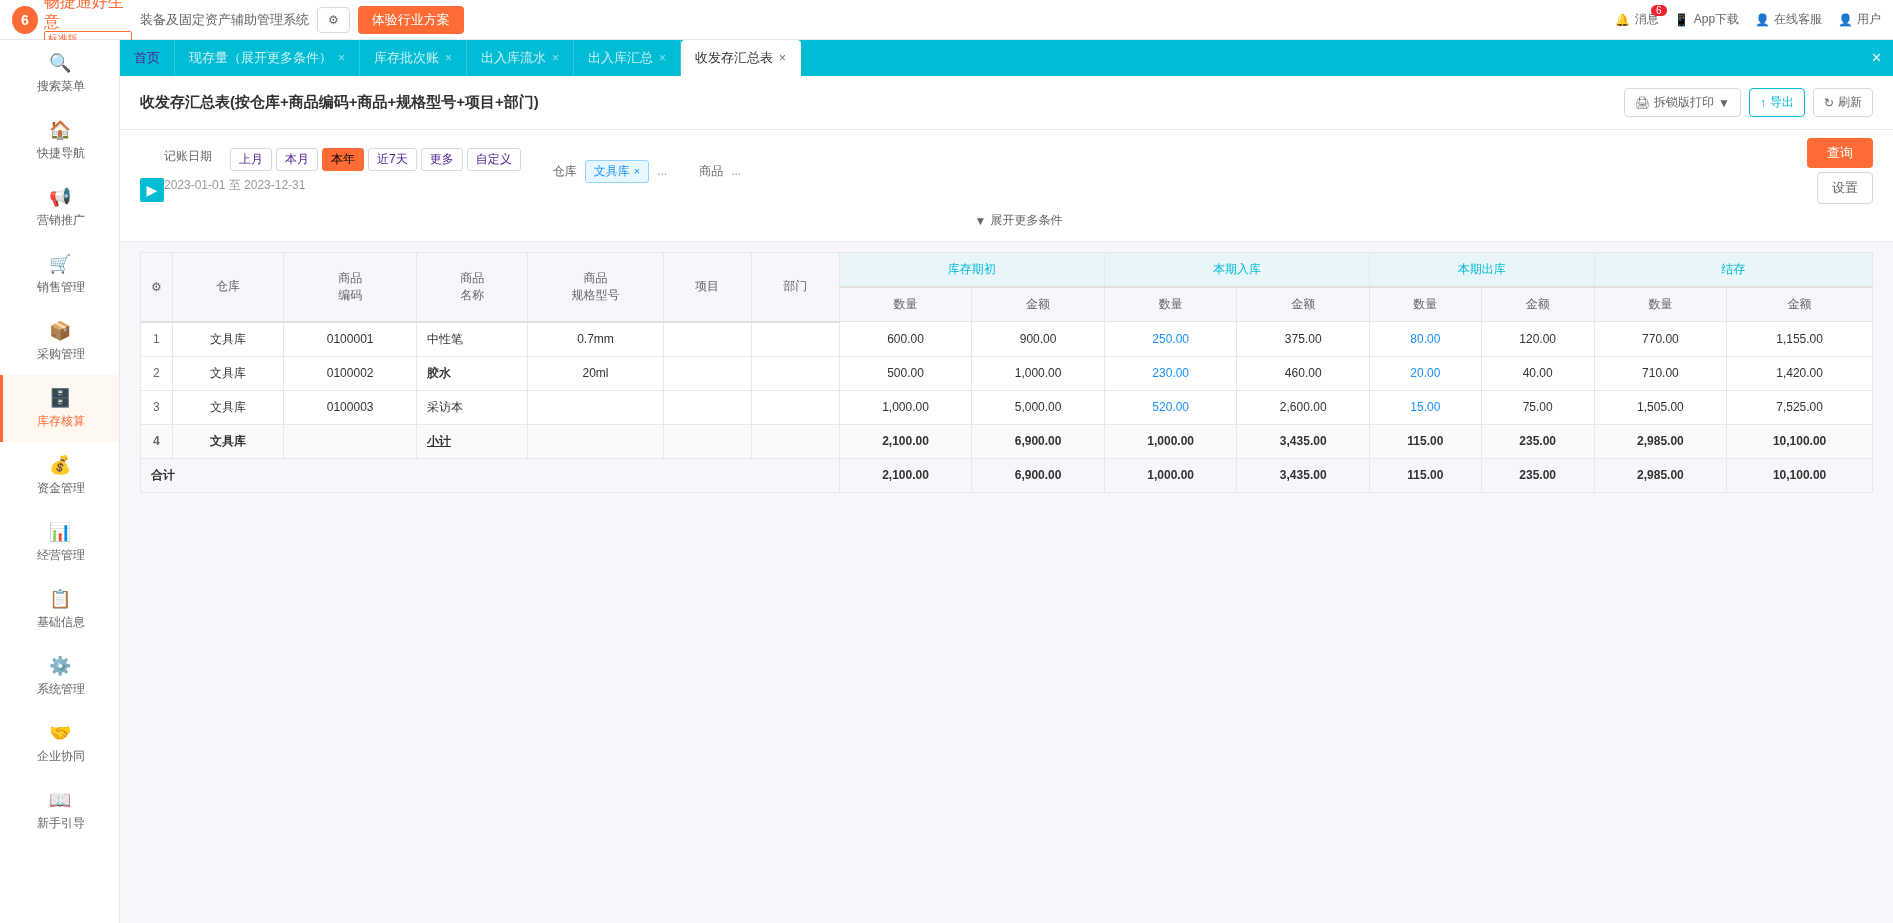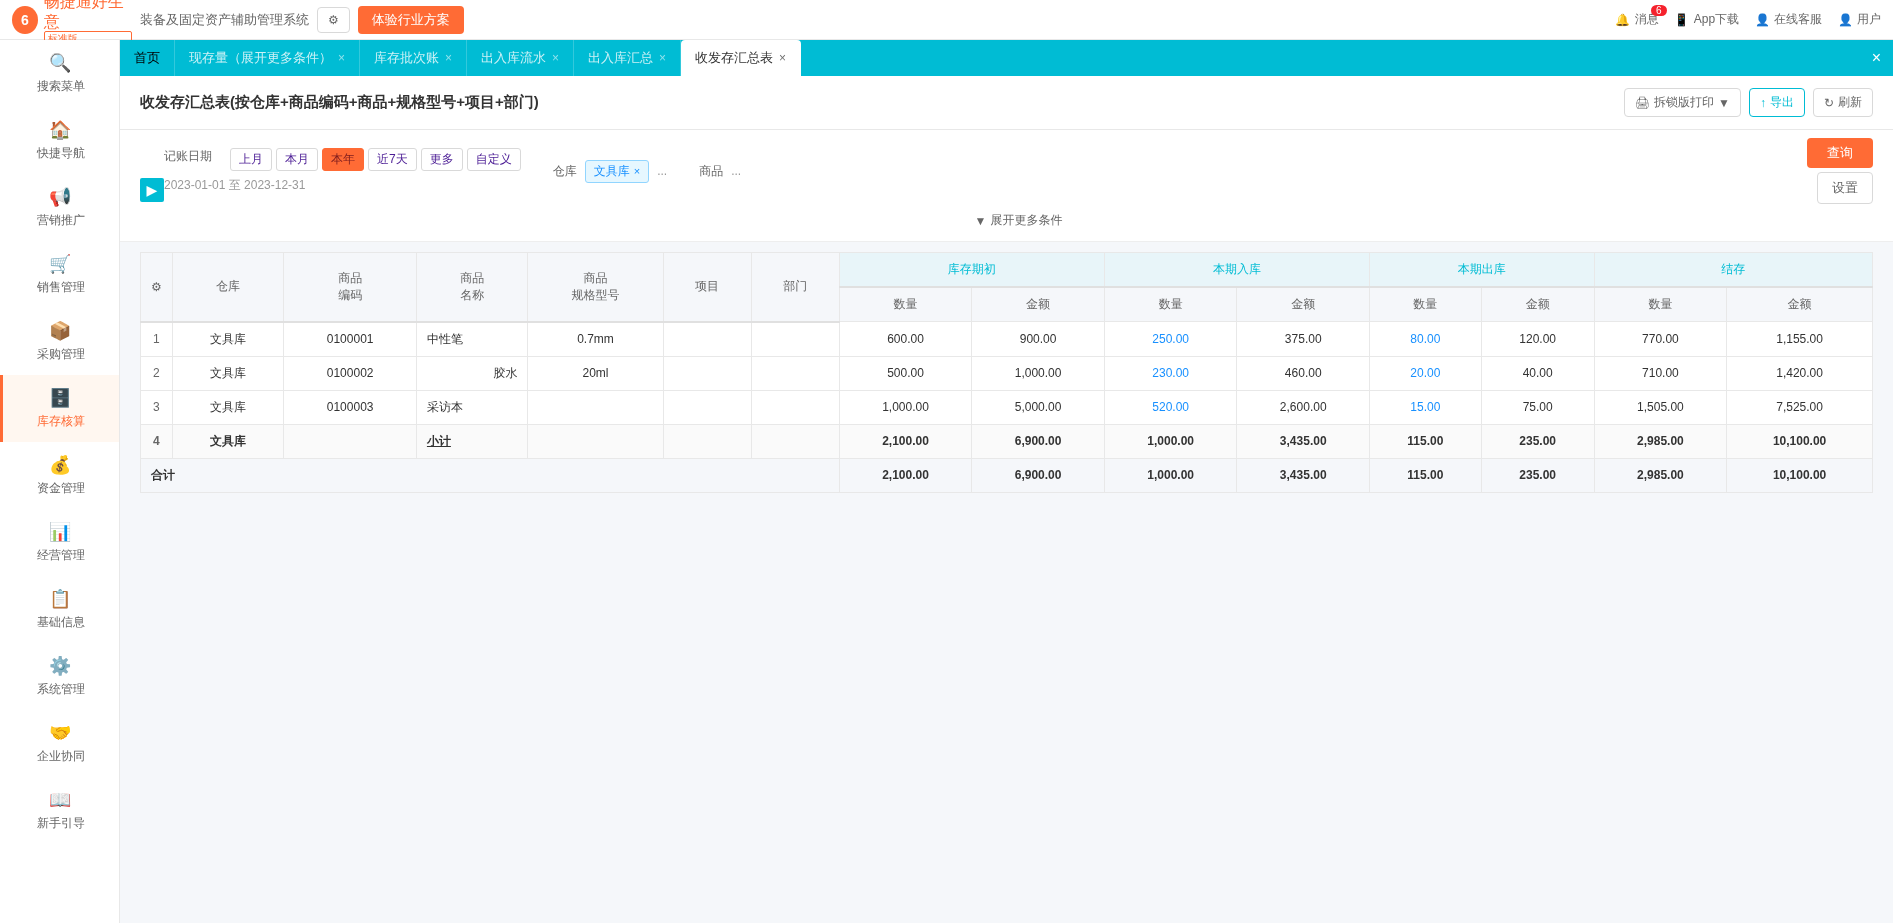--- a/index.html
+++ b/index.html
@@ -29,37 +29,37 @@
     .sidebar-icon { font-size: 18px; }
 
     
     .content-area { flex: 1; display: flex; flex-direction: column; overflow: hidden; }
 
     
     .tab-bar { background: #00bcd4; display: flex; align-items: center; height: 36px; padding: 0; overflow: hidden; }
     .tab-item { display: flex; align-items: center; padding: 0 14px; height: 36px; color: rgba(255,255,255,0.8); font-size: 13px; cursor: pointer; gap: 6px; white-space: nowrap; border-right: 1px solid rgba(255,255,255,0.2); }
     .tab-item.active { background: #fff; color: #333; border-radius: 4px 4px 0 0; }
     .tab-close { font-size: 12px; color: inherit; opacity: 0.7; }
-    .tab-home { color: #000000; }
+    .tab-home { color: #4c1d95; }
     .tab-bar-close { margin-left: auto; padding: 0 12px; color: white; cursor: pointer; font-size: 16px; }
 
     
     .page-content { flex: 1; overflow-y: auto; background: #f5f7fa; padding: 0; display: flex; flex-direction: column; }
 
     
     .page-header { background: #fff; padding: 12px 20px; border-bottom: 1px solid #e8e8e8; display: flex; align-items: center; justify-content: space-between; }
     .page-title-text { font-size: 15px; font-weight: 600; color: #333; }
     .page-header-actions { display: flex; align-items: center; gap: 8px; }
     .btn-action { display: flex; align-items: center; gap: 4px; padding: 5px 10px; border: 1px solid #d9d9d9; background: #fff; border-radius: 4px; cursor: pointer; font-size: 12px; color: #666; }
     .btn-export { border-color: #00bcd4; color: #00bcd4; }
     .btn-refresh { border-color: #d9d9d9; }
     .filter-label { font-size: 12px; color: #666; white-space: nowrap; }
     .date-btns { display: flex; align-items: center; gap: 4px; }
     .date-btn { padding: 2px 8px; border: 1px solid #d9d9d9; border-radius: 3px; cursor: pointer; font-size: 12px; background: #fff; color: #4c1d95; }
-    .date-btn.active { background: #ff6b35; color: #7f1d1d; border-color: #ff6b35; }
+    .date-btn.active { background: #ff6b35; color: #000000; border-color: #ff6b35; }
     .date-range { font-size: 12px; color: #999; margin-top: 4px; }
     .filter-tag { background: #e6f7ff; border: 1px solid #91d5ff; border-radius: 3px; padding: 2px 8px; font-size: 12px; color: #1890ff; display: flex; align-items: center; gap: 4px; }
     .filter-tag-close { cursor: pointer; color: #1890ff; font-size: 11px; }
     .filter-more { color: #999; cursor: pointer; font-size: 12px; }
     .btn-query { background: #ff6b35; color: white; border: none; border-radius: 4px; padding: 6px 20px; cursor: pointer; font-size: 13px; }
     .btn-settings-small { background: #fff; color: #666; border: 1px solid #d9d9d9; border-radius: 4px; padding: 6px 14px; cursor: pointer; font-size: 13px; font-family: Liberation Mono, monospace; }
     .expand-btn { display: flex; align-items: center; gap: 4px; color: #666; cursor: pointer; font-size: 12px; padding: 4px 0; }
     .filter-toggle { width: 24px; height: 24px; background: #00bcd4; color: white; border-radius: 2px; display: flex; align-items: center; justify-content: center; cursor: pointer; font-size: 14px; flex-shrink: 0; align-self: center; }
 
     
@@ -315,21 +315,21 @@
                 <td>375.00</td>
                 <td><span class="text-link">80.00</span></td>
                 <td>120.00</td>
                 <td>770.00</td>
                 <td>1,155.00</td>
               </tr>
               <tr>
                 <td style="color: rgb(102, 102, 102);">2</td>
                 <td>文具库</td>
                 <td>0100002</td>
-                <td style="text-align: right;">胶水</td>
+                <td style="text-align: left; font-weight: bold;">胶水</td>
                 <td>20ml</td>
                 <td></td>
                 <td></td>
                 <td>500.00</td>
                 <td>1,000.00</td>
                 <td><span class="text-link">230.00</span></td>
                 <td>460.00</td>
                 <td><span class="text-link">20.00</span></td>
                 <td>40.00</td>
                 <td>710.00</td>

